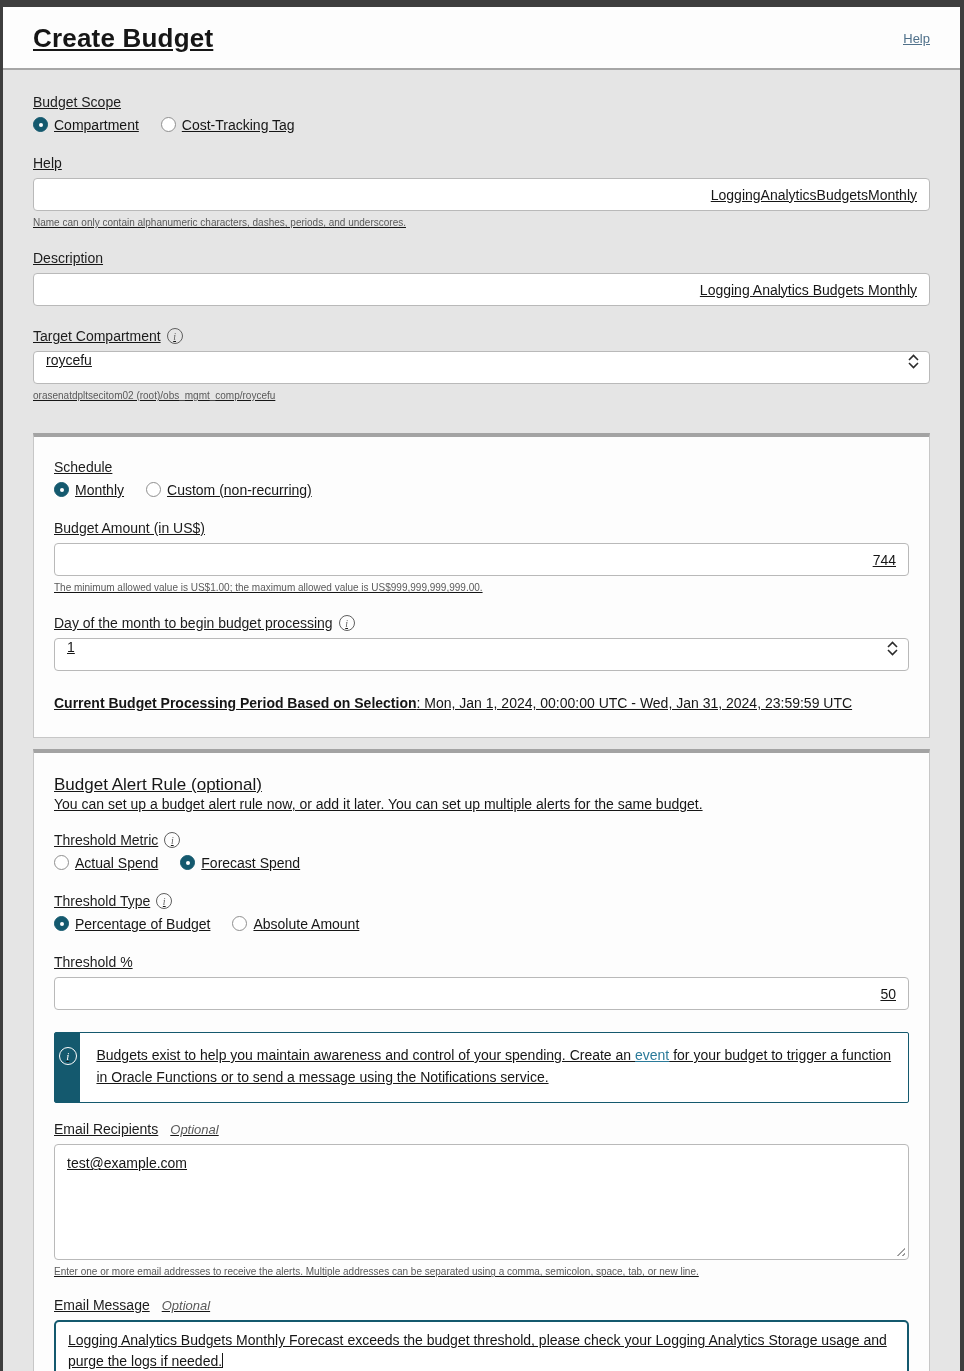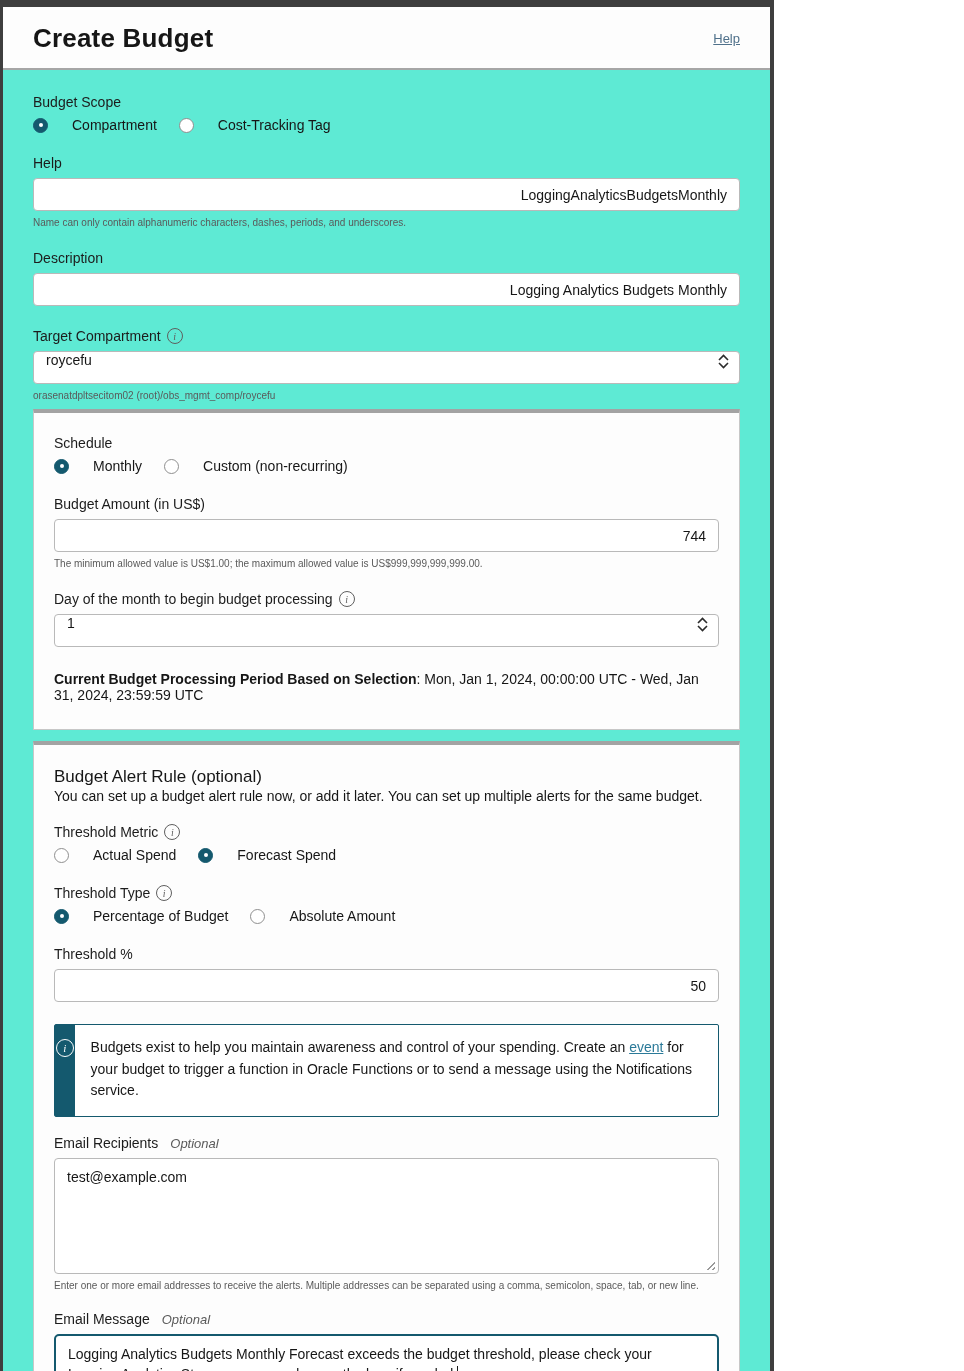--- a/index.html
+++ b/index.html
@@ -1,20 +1,20 @@
 <!DOCTYPE html>
 <html><head>
 <meta charset="utf-8">
 <style>
   * { margin:0; padding:0; box-sizing:border-box; }
   html,body { width:964px; height:1371px; overflow:hidden; }
   body { font-family:"Liberation Sans","DejaVu Sans",sans-serif; color:#161616; background:#fff; }
 
-  .frame { width:774px; height:1371px; border-top:7px solid #3e3e3e; border-left:3px solid #3e3e3e;
-           border-right:4px solid #3e3e3e; background:#5eead4; display:flex; flex-direction:column; }
+  .frame { width:964px; height:1371px; border-top:7px solid #3e3e3e; border-left:3px solid #3e3e3e;
+           border-right:4px solid #3e3e3e; background:#e5e5e5; display:flex; flex-direction:column;text-decoration:underline; }
 
   
   .hdr { background:#fdfdfd; padding:16px 30px 14px 30px; display:flex; align-items:center;
          justify-content:space-between; border-bottom:2px solid #a6a6a6; }
   .hdr h1 { font-size:26px; font-weight:600; letter-spacing:.2px; }
   .help-link { font-size:13px; color:#4f708a; text-decoration:underline; cursor:pointer; }
 
   .content { padding:24px 30px 0 30px; flex:1; }
 
   .lbl { font-size:14px; color:#1c1c1c; margin-bottom:7px; display:flex; align-items:center; gap:6px; }
@@ -22,31 +22,31 @@
   .optional { font-style:italic; color:#5a5a5a; font-size:13px; margin-left:6px; }
 
   .ibox, .selectbox, .tarea { width:100%; background:#fff; border:1px solid #b9b9b9; border-radius:4px;
          font-size:14px; color:#161616;justify-content:flex-end; }
   .ibox { height:33px; padding:0 12px; display:flex; align-items:center; }
   .selectbox { height:33px; padding:0 10px 0 12px; display:flex; align-items:flex-start; justify-content:space-between; cursor:pointer; }
   .chev { width:12px; height:18px; display:flex; flex-direction:column; align-items:center; justify-content:center; gap:1px; }
   .chev svg { display:block; }
 
   .radio-row { display:flex; align-items:center; gap:22px; margin-top:2px; }
-  .radio-opt { display:flex; align-items:center; gap:24px; font-size:14px; cursor:pointer; }
+  .radio-opt { display:flex; gap:6px; font-size:14px; cursor:pointer; }
   .radio { width:15px; height:15px; border-radius:50%; border:1px solid #8f8f8f; background:#fff; flex:0 0 auto; position:relative; }
   .radio.sel { background:#14596e; border-color:#14596e; }
   .radio.sel::after { content:""; position:absolute; left:50%; top:50%; width:4px; height:4px; margin:-2px 0 0 -2px;
                       border-radius:50%; background:#fff; }
 
   .info-i { width:16px; height:16px; border:1px solid #5f5f5f; border-radius:50%; color:#5f5f5f;
             font-size:10px; font-style:italic; font-family:"Liberation Serif",serif;
             display:inline-flex; align-items:center; justify-content:center; flex:0 0 auto; }
 
-  .panel { background:#fdfdfd; border:1px solid #c7c7c7; border-top:4px solid #a3a3a3; margin-top:8px;
+  .panel { background:#fdfdfd; border:1px solid #c7c7c7; border-top:4px solid #a3a3a3; margin-top:32px;
            padding:22px 20px 18px 20px; }
   .panel.alert { padding-bottom:0; border-bottom:none; margin-top:11px; }
 
   .sec-title { font-size:17px; font-weight:500; margin-bottom:1px; }
   .intro { font-size:14px; margin-bottom:20px; }
 
   .field { margin-top:22px; }
   .period { font-size:14px; margin-top:24px; margin-bottom:8px; }
   .period b { font-weight:700; }
 

